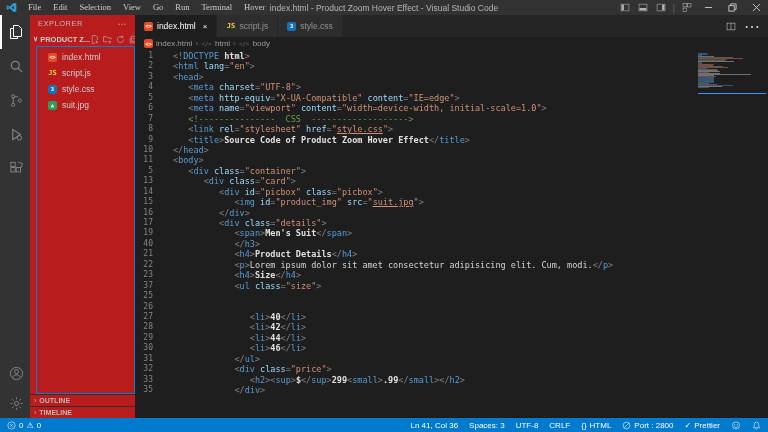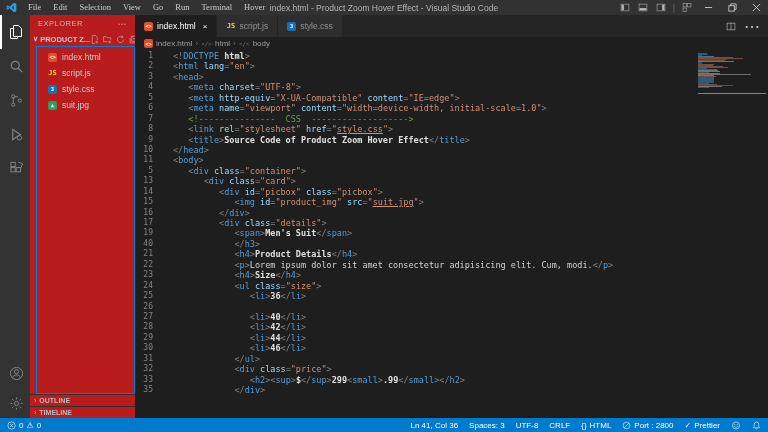--- a/index.html
+++ b/index.html
@@ -367,26 +367,25 @@
             </div>
             <div class="cl">
               <span class="ln">22</span>
               <span class="lc"><span class="tk-x">            </span><span class="tk-p">&lt;</span><span class="tk-t">p</span><span class="tk-p">&gt;</span><span class="tk-x">Lorem ipsum dolor sit amet consectetur adipisicing elit. Cum, modi.</span><span class="tk-p">&lt;/</span><span class="tk-t">p</span><span class="tk-p">&gt;</span></span>
             </div>
             <div class="cl">
               <span class="ln">23</span>
               <span class="lc"><span class="tk-x">            </span><span class="tk-p">&lt;</span><span class="tk-t">h4</span><span class="tk-p">&gt;</span><span class="tk-b">Size</span><span class="tk-p">&lt;/</span><span class="tk-t">h4</span><span class="tk-p">&gt;</span></span>
             </div>
             <div class="cl">
-              <span class="ln">24</span>
+              <span class="ln">37</span>
               <span class="lc"><span class="tk-x">            </span><span class="tk-p">&lt;</span><span class="tk-t">ul</span><span class="tk-a"> class</span><span class="tk-p">=</span><span class="tk-s">"size"</span><span class="tk-p">&gt;</span></span>
             </div>
             <div class="cl">
               <span class="ln">25</span>
-              <span class="lc"><span class="tk-x">               </span><span class="tk-p">&lt;</span><span class="tk-t">li</span><span class="tk-p">&gt;</span><span class="tk-b">36</span><span class="tk-p">&lt;/</span><span class="tk-t">li</span><span class="tk-p">&gt;</span></span>
             </div>
             <div class="cl">
               <span class="ln">26</span>
             </div>
             <div class="cl">
               <span class="ln">27</span>
               <span class="lc"><span class="tk-x">               </span><span class="tk-p">&lt;</span><span class="tk-t">li</span><span class="tk-p">&gt;</span><span class="tk-b">40</span><span class="tk-p">&lt;/</span><span class="tk-t">li</span><span class="tk-p">&gt;</span></span>
             </div>
             <div class="cl">
               <span class="ln">28</span>

